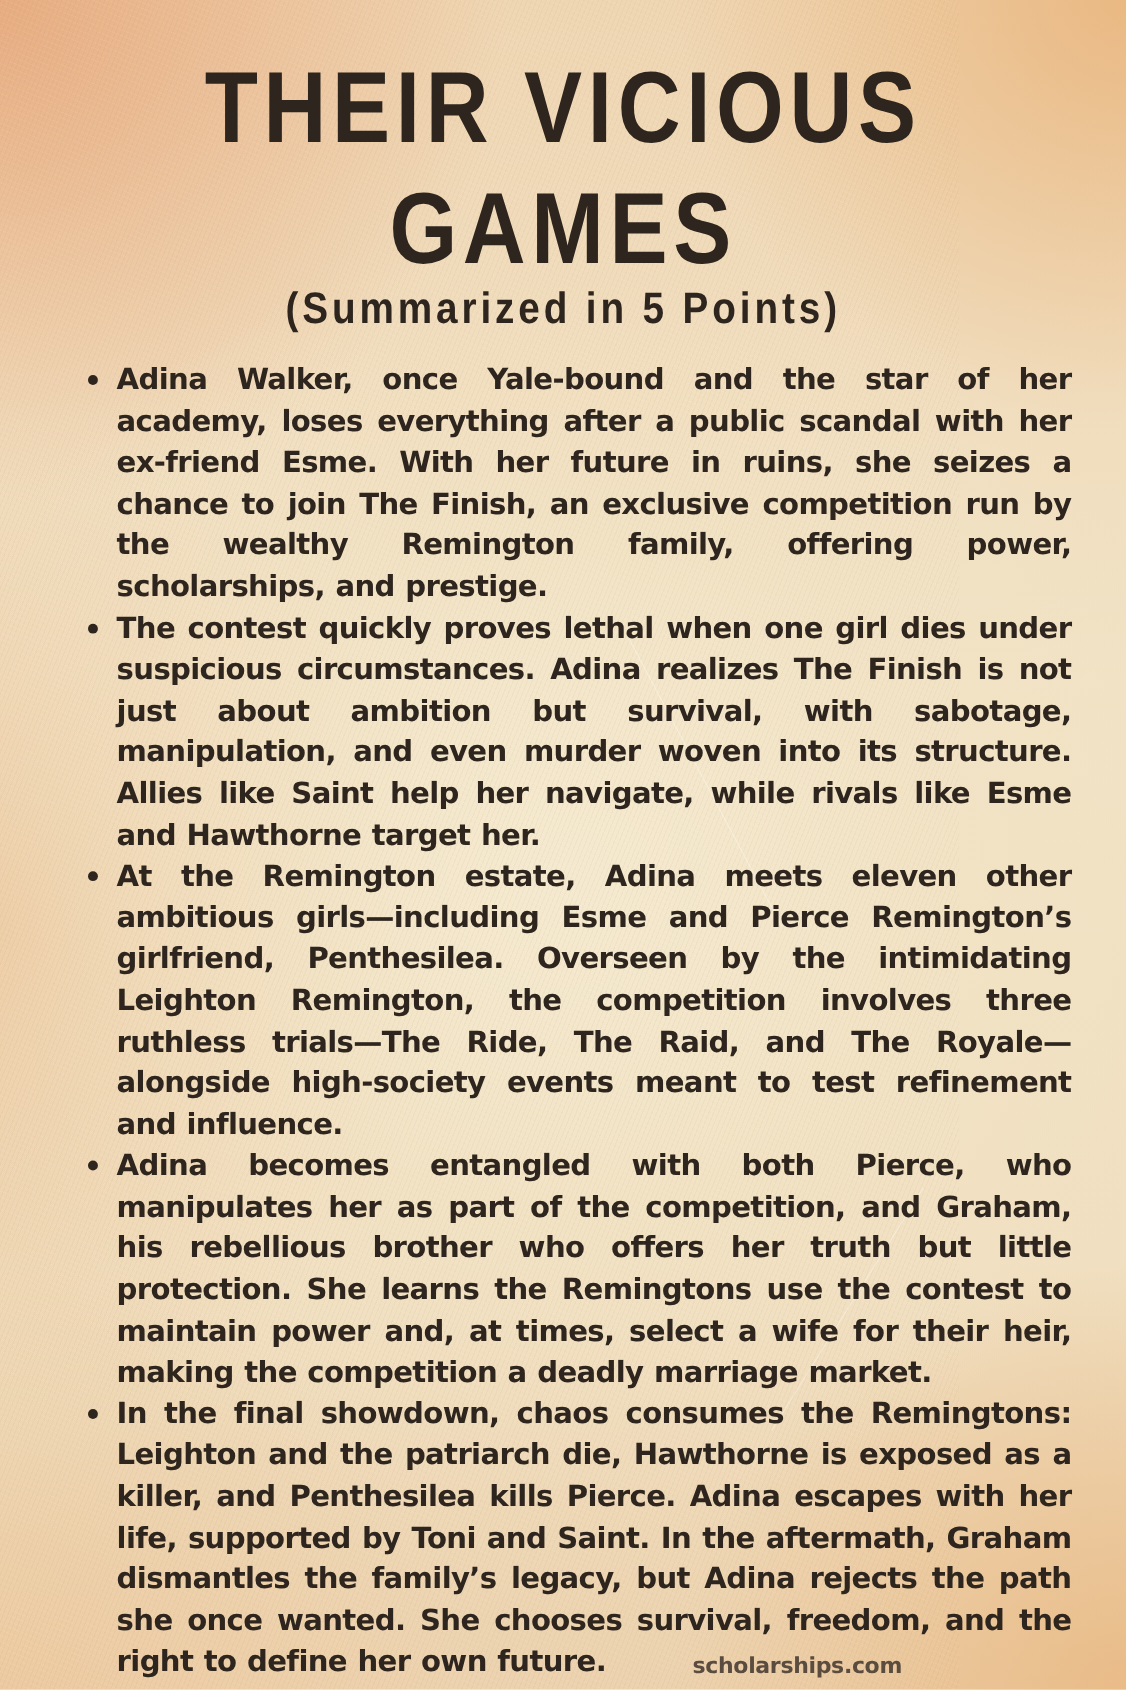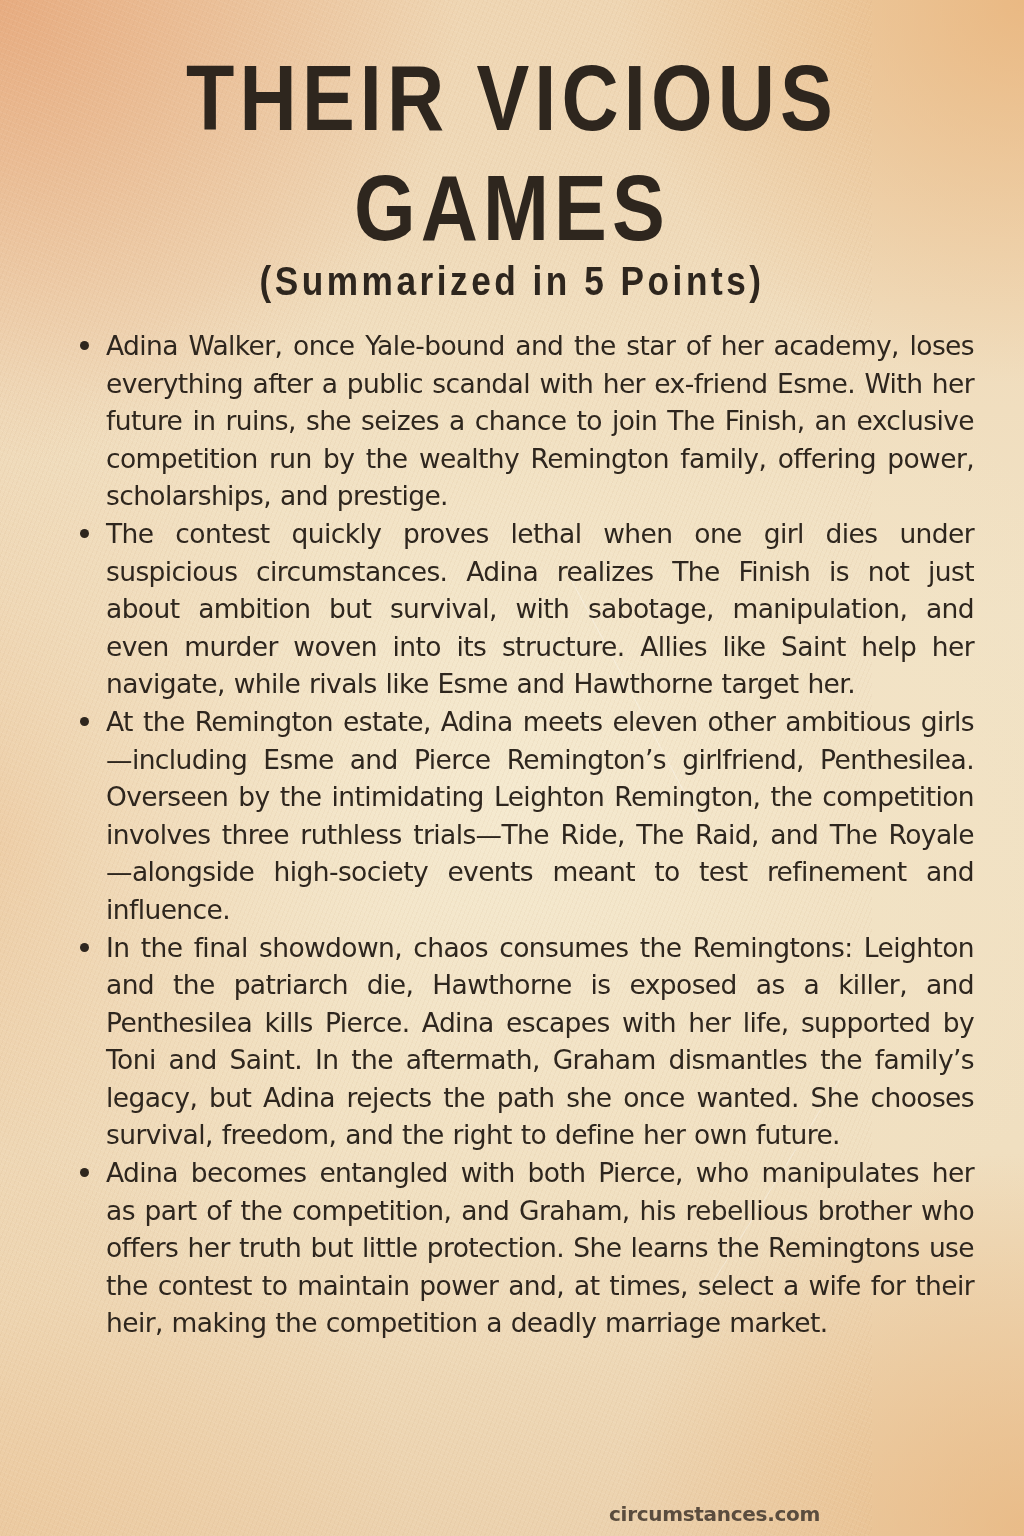--- a/index.html
+++ b/index.html
@@ -88,21 +88,21 @@
       left: 78px;
       width: 896px;
       margin: 0;
       padding: 0;
       list-style: none;
     }
     .point {
       position: relative;
       padding-left: 28px;
       font-family: "DejaVu Sans", "Liberation Sans", sans-serif;
-      font-weight: normal;
+      font-weight: bold;
       font-size: 26.5px;
       line-height: 37.6px;
       text-align: justify;
       color: #2e261e;
       letter-spacing: -0.6px;
       word-spacing: 1px;
     }
     .bullet {
       position: absolute;
       left: 2px;
@@ -144,22 +144,22 @@
     <li class="point">
       <span class="bullet"></span>
       <span>The contest quickly proves lethal when one girl dies under suspicious circumstances. Adina realizes The Finish is not just about ambition but survival, with sabotage, manipulation, and even murder woven into its structure. Allies like Saint help her navigate, while rivals like Esme and Hawthorne target her.</span>
     </li>
     <li class="point">
       <span class="bullet"></span>
       <span>At the Remington estate, Adina meets eleven other ambitious girls—including Esme and Pierce Remington’s girlfriend, Penthesilea. Overseen by the intimidating Leighton Remington, the competition involves three ruthless trials—The Ride, The Raid, and The Royale—alongside high-society events meant to test refinement and influence.</span>
     </li>
     <li class="point">
       <span class="bullet"></span>
-      <span>In the final showdown, chaos consumes the Remingtons: Leighton and the patriarch die, Hawthorne is exposed as a killer, and Penthesilea kills Pierce. Adina escapes with her life, supported by Toni and Saint. In the aftermath, Graham dismantles the family’s legacy, but Adina rejects the path she once wanted. She chooses survival, freedom, and the right to define her own future.</span>
+      <span>Adina becomes entangled with both Pierce, who manipulates her as part of the competition, and Graham, his rebellious brother who offers her truth but little protection. She learns the Remingtons use the contest to maintain power and, at times, select a wife for their heir, making the competition a deadly marriage market.</span>
     </li>
     <li class="point">
       <span class="bullet"></span>
-      <span>Adina becomes entangled with both Pierce, who manipulates her as part of the competition, and Graham, his rebellious brother who offers her truth but little protection. She learns the Remingtons use the contest to maintain power and, at times, select a wife for their heir, making the competition a deadly marriage market.</span>
+      <span>In the final showdown, chaos consumes the Remingtons: Leighton and the patriarch die, Hawthorne is exposed as a killer, and Penthesilea kills Pierce. Adina escapes with her life, supported by Toni and Saint. In the aftermath, Graham dismantles the family’s legacy, but Adina rejects the path she once wanted. She chooses survival, freedom, and the right to define her own future.</span>
     </li>
   </ul>
 
-  <div class="watermark">circumstances.com</div>
+  <div class="watermark">scholarships.com</div>
 </div>
 
 </body></html>

